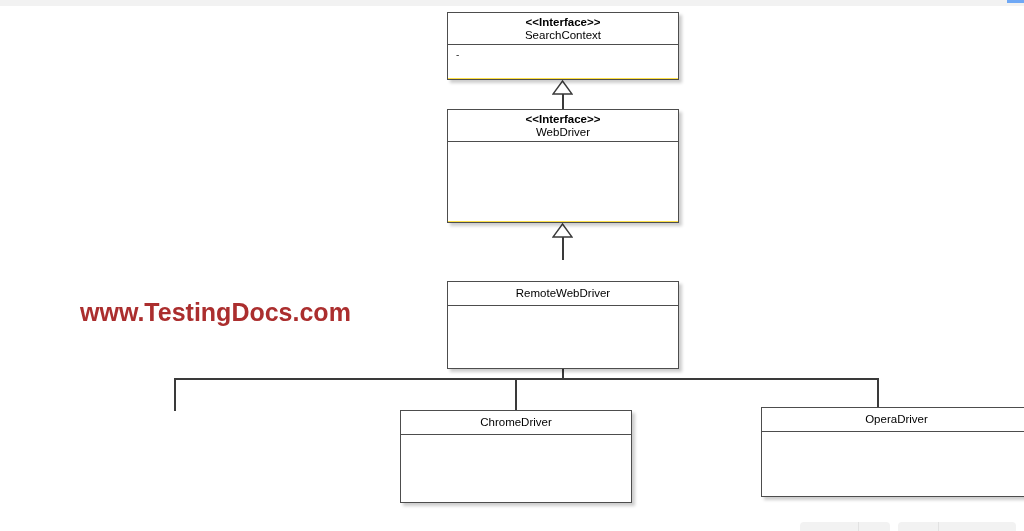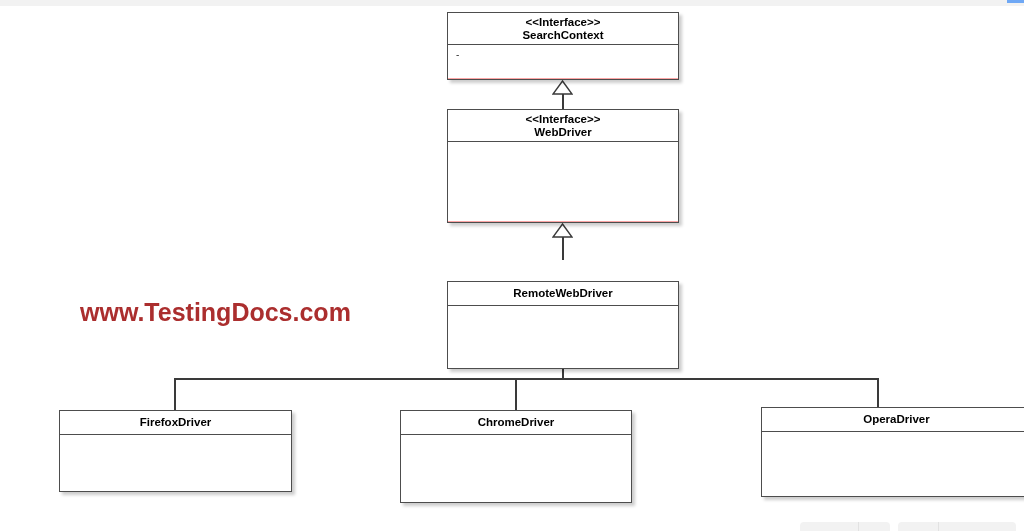--- a/index.html
+++ b/index.html
@@ -41,21 +41,21 @@
     position: absolute;
     left: 0; top: 6px;
     width: 1013px; height: 525px;
     background: #ffffff;
   }
 
   
   .uml-box {
     position: absolute;
     box-sizing: border-box;
-    background: #fca5a5;
+    background: #fde047;
     border: 1.5px solid #4d4d4d;
     box-shadow: 3px 3px 3px rgba(0,0,0,0.20);
   }
   .uml-header {
     box-sizing: border-box;
     width: 100%;
     border-bottom: 1.5px solid #4d4d4d;
     text-align: center;
     color: #000000;
     font-weight: bold;
@@ -66,21 +66,21 @@
     white-space: nowrap;
   }
   .uml-stereotype {
     display: block;
     font-weight: bold;
     font-size: 11.5px;
     line-height: 12.5px;
   }
   .uml-name {
     display: block;
-    font-weight: bold;
+    font-weight: normal;
     font-size: 11.5px;
     line-height: 12.5px;
   }
   .uml-body {
     position: relative;
     width: 100%;
     background: #ffffff;
   }
   .uml-body-mark {
     position: absolute;
@@ -187,28 +187,20 @@
 
   <div class="uml-box" style="left:447px; top:254px; width:232px; height:88px;margin-top:21px;">
     <div class="uml-header" style="padding:5px 0 5px 0;">
       <span class="uml-name">RemoteWebDriver</span>
     </div>
     <div class="uml-body" style="height:62px;">
       <span class="uml-body-mark"></span>
     </div>
   </div>
 
-  <div class="uml-box" style="left:59px; top:404px; width:233px; height:82px;">
-    <div class="uml-header" style="padding:5px 0 5px 0;">
-      <span class="uml-name">FirefoxDriver</span>
-    </div>
-    <div class="uml-body" style="height:56px;">
-      <span class="uml-body-mark"></span>
-    </div>
-  </div>
 
   <div class="uml-box" style="left:400px; top:404px; width:232px; height:93px;">
     <div class="uml-header" style="padding:5px 0 5px 0;">
       <span class="uml-name">ChromeDriver</span>
     </div>
     <div class="uml-body" style="height:67px;">
       <span class="uml-body-mark"></span>
     </div>
   </div>
 

